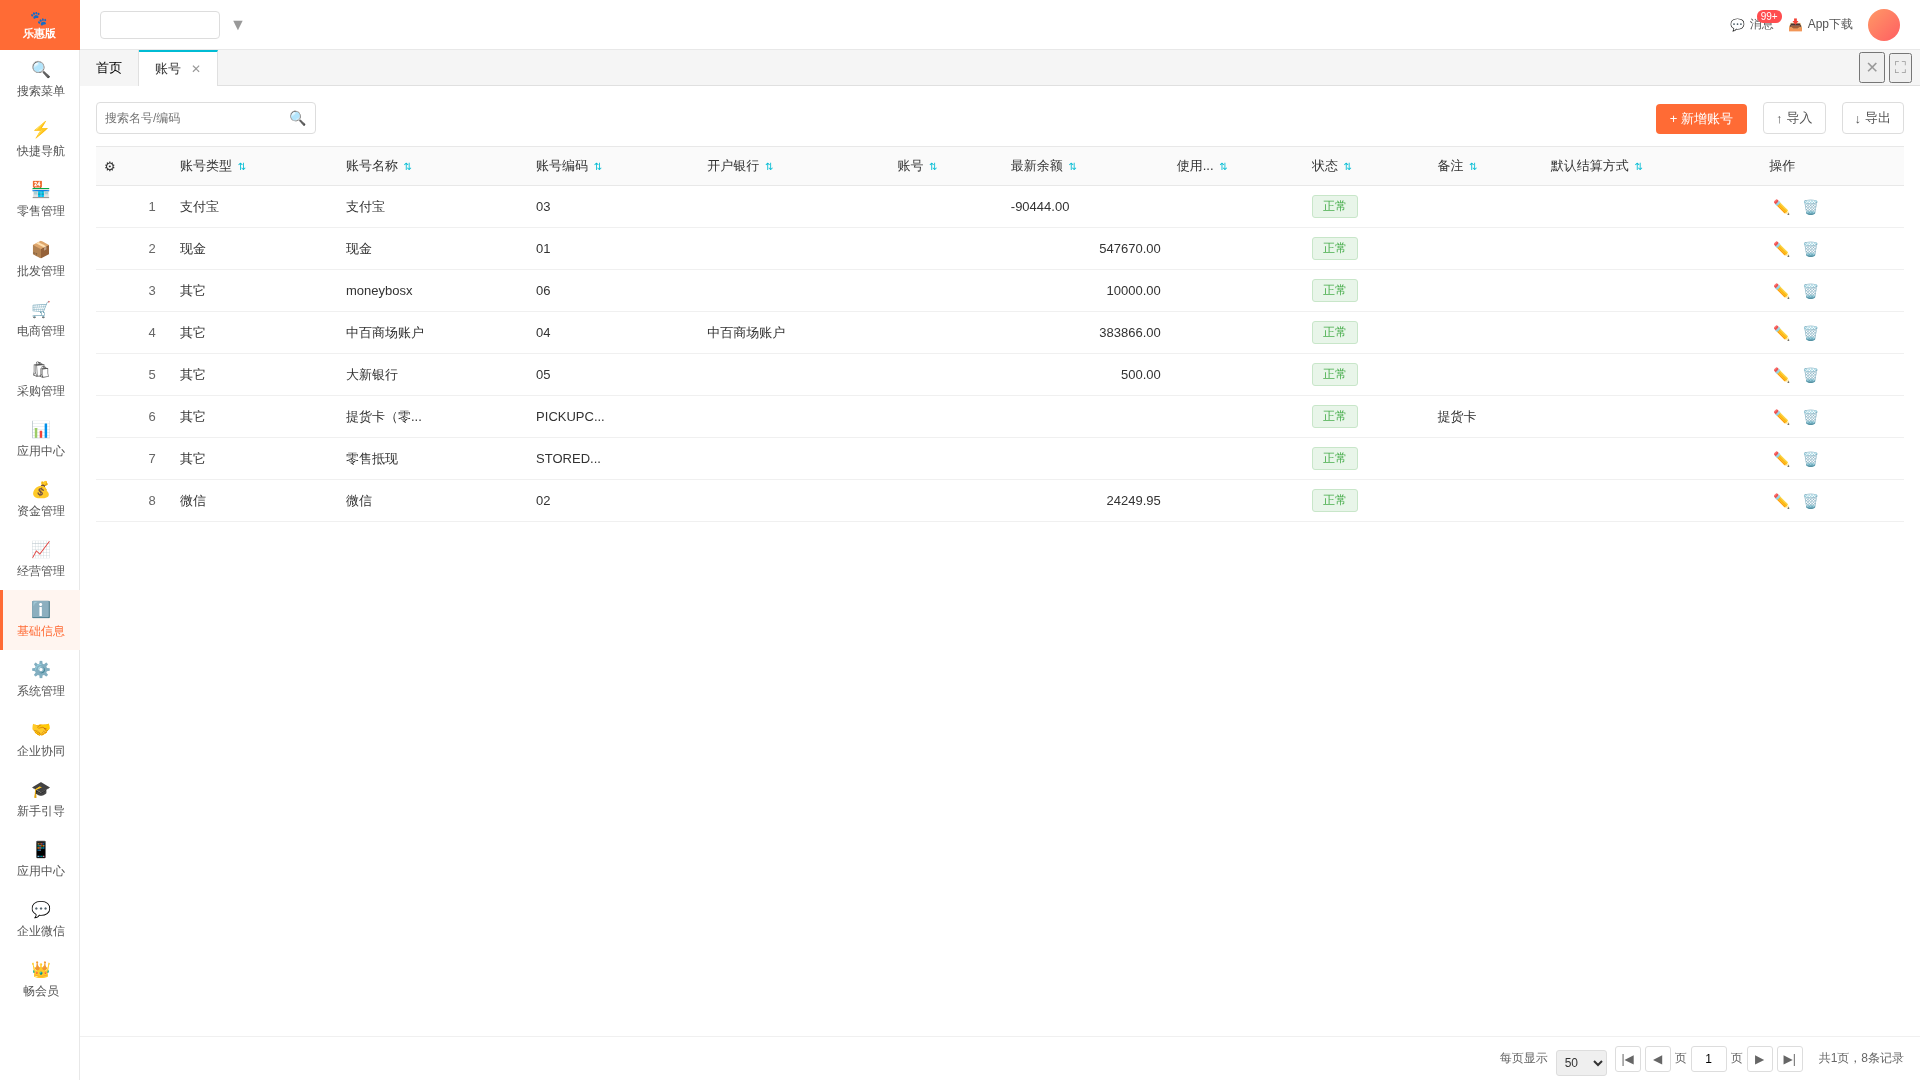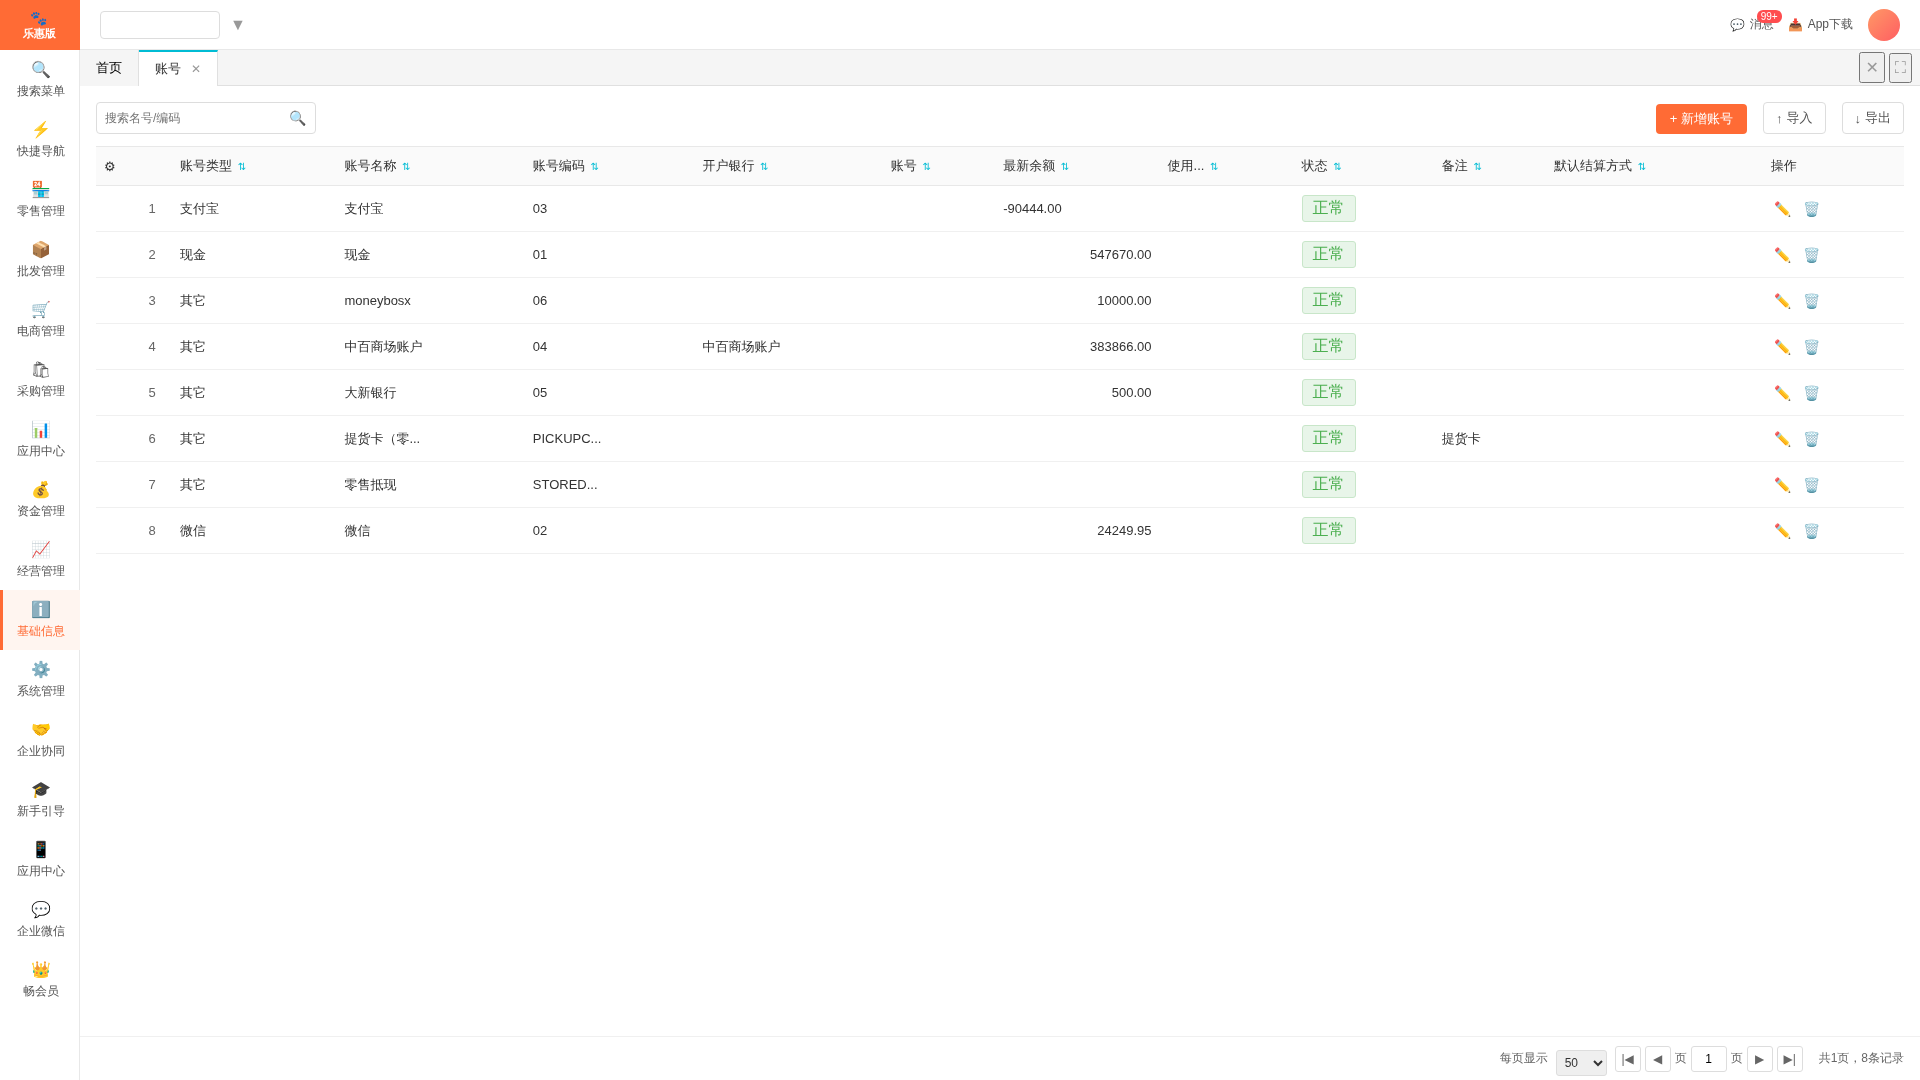--- a/index.html
+++ b/index.html
@@ -199,21 +199,21 @@
       border-bottom: 1px solid #f0f0f0;
       padding: 9px 8px;
       color: #333;
       white-space: nowrap;
     }
     .settings-col { width: 36px; text-align: center; }
     .status-badge {
       display: inline-block;
       padding: 2px 10px;
       border-radius: 3px;
-      font-size: 16px;
+      font-size: 12px;
       background: #e8f5e9;
       color: #4caf50;
       border: 1px solid #c8e6c9;
     }
     .action-btn { background: none; border: none; cursor: pointer; color: #666; font-size: 14px; padding: 2px 4px; }
 
     
     .page-footer {
       height: 44px;
       display: flex;

